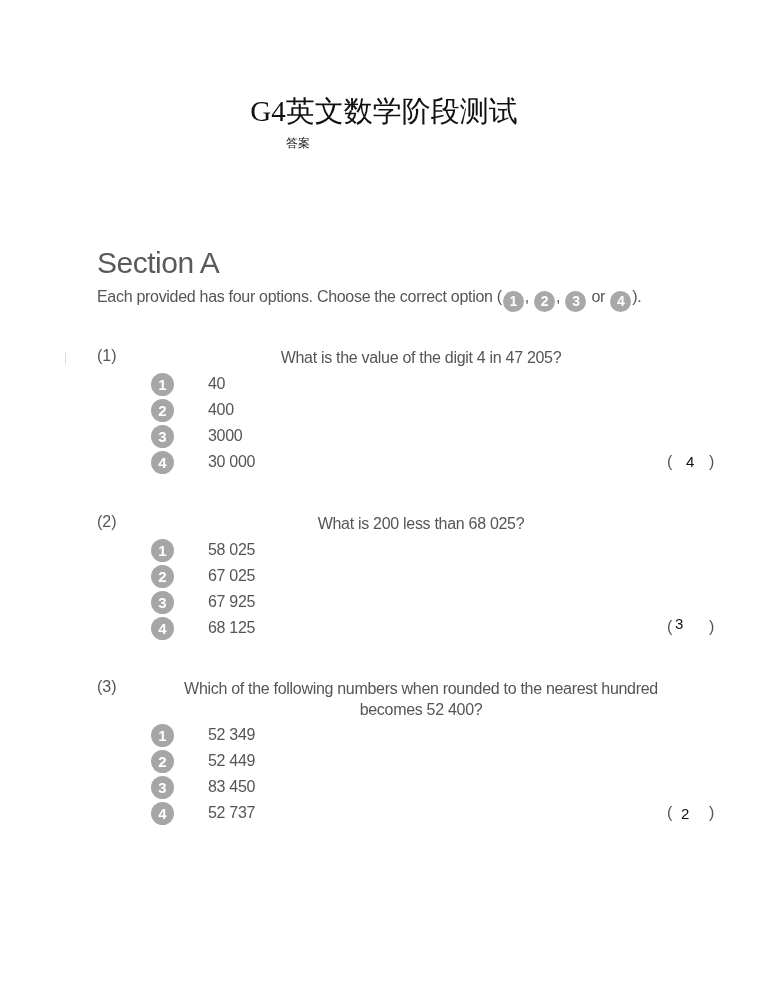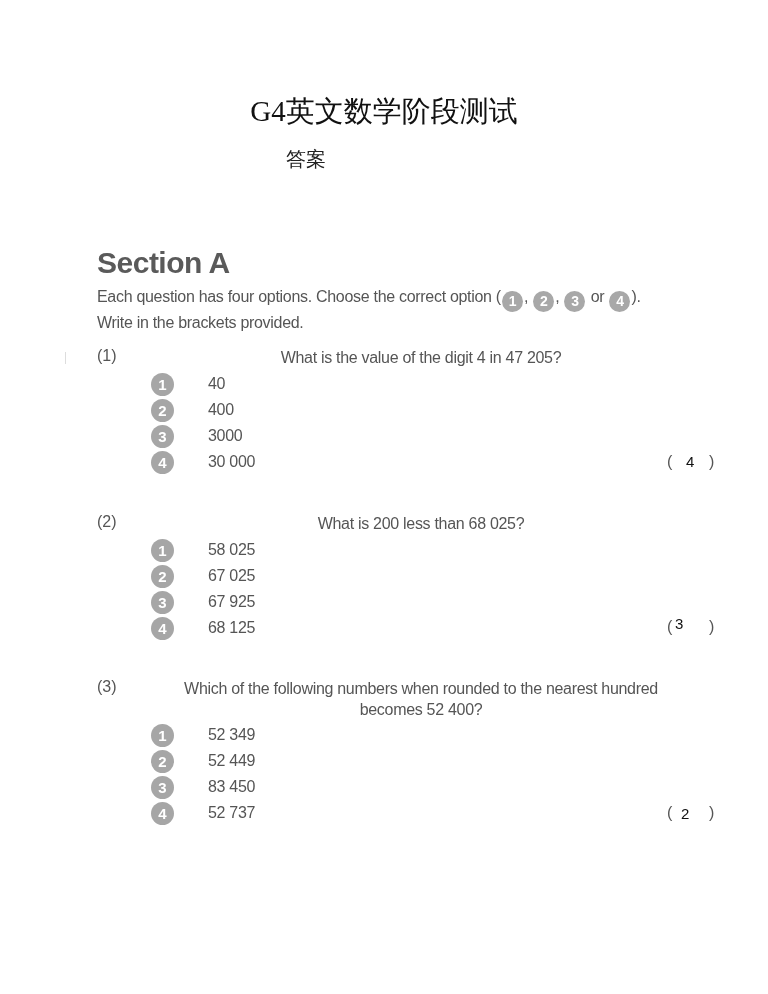--- a/index.html
+++ b/index.html
@@ -1,21 +1,21 @@
 <!DOCTYPE html>
 <html><head>
 <meta charset="utf-8">
 <style>
   html, body { margin: 0; padding: 0; background: #ffffff; }
   body { width: 768px; height: 994px; position: relative; overflow: hidden;
          font-family: "Liberation Sans", "DejaVu Sans", sans-serif; color: #555555; }
   .title { position: absolute; left: 0; width: 768px; top: 92px; text-align: center;
            font-family: "Liberation Serif", "DejaVu Serif", serif; font-size: 29px; color: #111; }
-  .subtitle { position: absolute; left: 286px; top: 146px; font-size: 20px; color: #222; }
-  .section-title { position: absolute; left: 97px; top: 246px; font-size: 30px; font-weight: bold;
+  .subtitle { position: absolute; left: 286px; top: 135px; font-size: 12px; color: #222; }
+  .section-title { position: absolute; left: 97px; top: 246px; font-size: 30px; font-weight: normal;
                    color: #5a5a5a; letter-spacing: -0.5px; }
   .instr { position: absolute; left: 97px; top: 286px; font-size: 16px; line-height: 21px; color: #555;
            letter-spacing: -0.3px; }
   .instr .c { display: inline-block; width: 21px; height: 21px; border-radius: 50%; background: #a8a8a8;
               color: #fff; font-weight: bold; font-size: 14px; text-align: center; line-height: 21px;
               vertical-align: -4px; margin: 0 1px; }
   .q { position: absolute; left: 97px; width: 640px; }
   .q .num { position: absolute; left: 0; top: 0; font-size: 16px; color: #555; }
   .q .text { position: absolute; left: 54px; top: 0; width: 540px; font-size: 16px; line-height: 21px;
              color: #555; letter-spacing: -0.3px; text-align: center; }
@@ -32,22 +32,21 @@
 </style>
 </head>
 <body>
 
 <div class="title">G4英文数学阶段测试</div>
 <div class="subtitle">答案</div>
 
 <div class="section-title">Section A</div>
 
 <div class="instr">
-  <span>Each question has four options. Choose the correct option (</span><span class="c">1</span><span>, </span><span class="c">2</span><span>, </span><span class="c">3</span><span> or </span><span class="c">4</span><span>).</span><br>
-  <span>Write in the brackets provided.</span>
+  <span>Each provided has four options. Choose the correct option (</span><span class="c">1</span><span>, </span><span class="c">2</span><span>, </span><span class="c">3</span><span> or </span><span class="c">4</span><span>).</span><br>
 </div>
 
 <div class="edge-mark"></div>
 
 <div class="q" style="top:347px;">
   <div class="num">(1)</div>
   <div class="text">What is the value of the digit 4 in 47 205?</div>
   <div class="opt" style="top:26px;">
     <span class="c">1</span>
     <span class="v">40</span>

